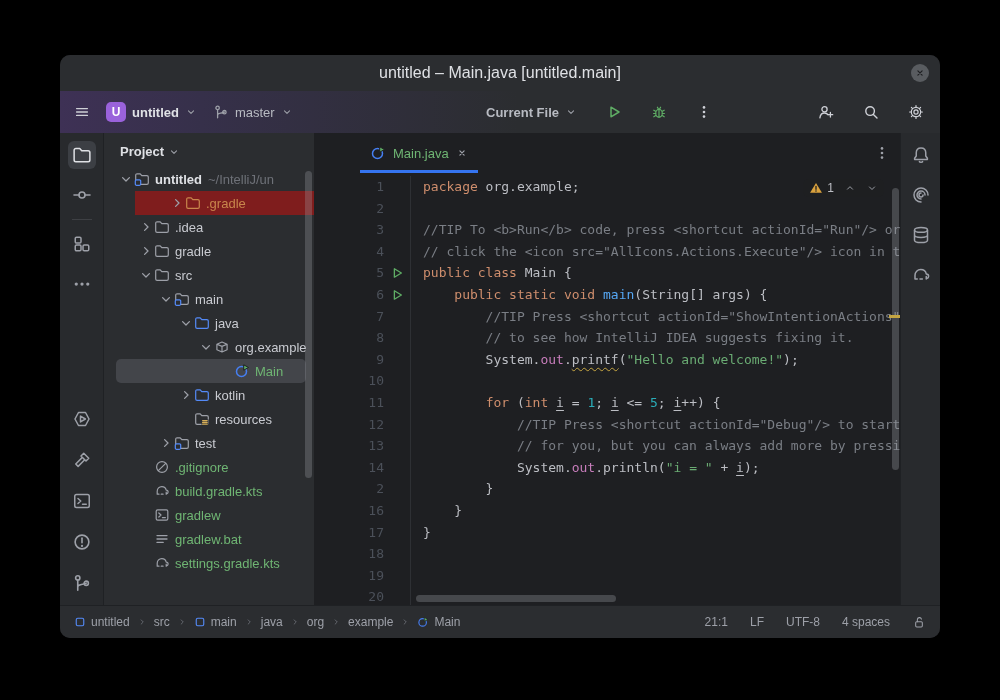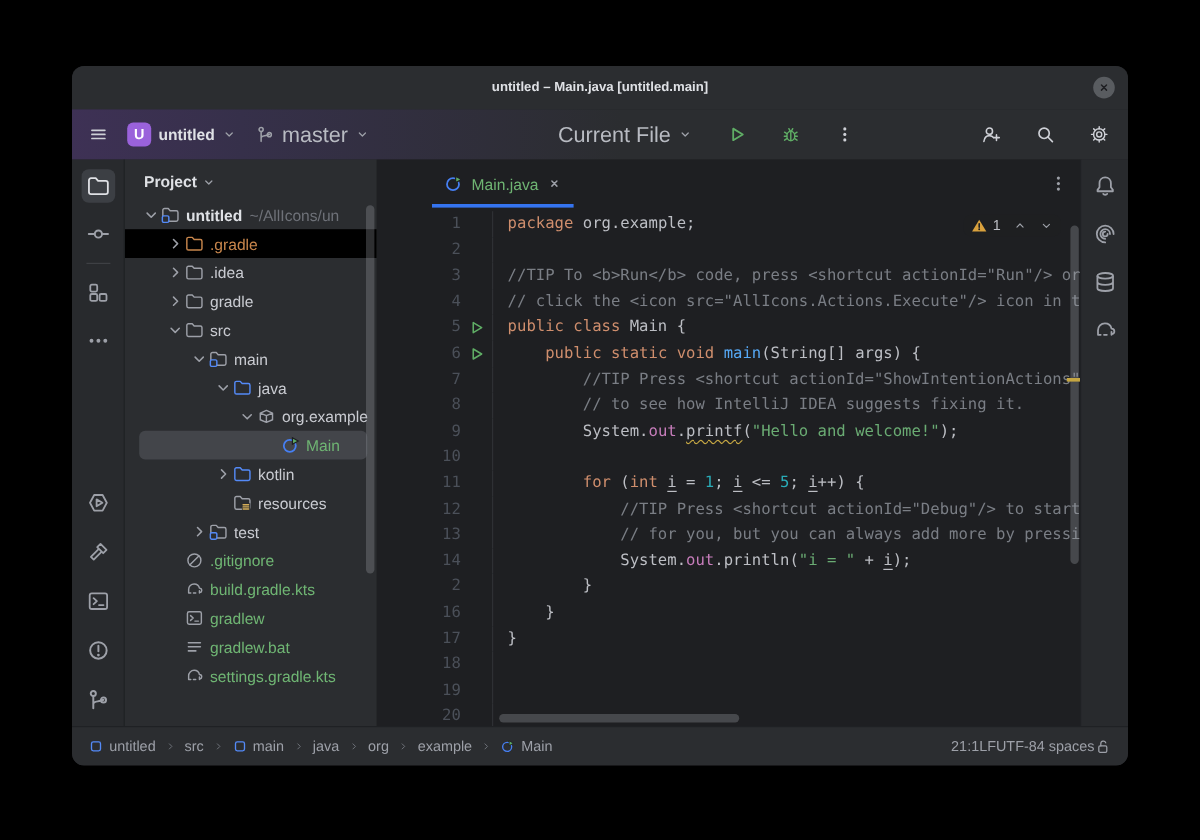--- a/index.html
+++ b/index.html
@@ -2,51 +2,51 @@
 <html><head>
 <meta charset="utf-8">
 <style>
   html,body{margin:0;padding:0;width:1000px;height:700px;overflow:hidden;background:#000;
     font-family:"Liberation Sans",sans-serif;-webkit-font-smoothing:antialiased;}
   .stage{position:relative;width:1000px;height:700px;background:#000;}
   .window{position:absolute;left:60px;top:55px;width:880px;height:583px;border-radius:10px;
     background:#1E1F22;overflow:hidden;box-shadow:0 25px 70px rgba(0,0,0,.85);display:flex;flex-direction:column;}
   
   .titlebar{height:36px;flex:none;background:#2B2D30;display:flex;align-items:center;justify-content:center;position:relative;}
-  .title{font-size:11px;font-weight:bold;color:#DFE1E5;}
+  .title{font-size:16px;font-weight:normal;color:#DFE1E5;}
   .closebtn{position:absolute;right:11px;top:9px;width:18px;height:18px;border-radius:50%;background:#595C60;
     display:flex;align-items:center;justify-content:center;color:#1E1F22;border:none;cursor:pointer;padding:0;}
   
   .toolbar{height:42px;flex:none;display:flex;align-items:center;padding:0 10px 0 8px;gap:4px;
     background:linear-gradient(90deg,#3E3155 0%,#36304A 16%,#2B2D30 52%,#2B2D30 100%);}
   .tbtn{width:28px;height:28px;border-radius:6px;display:flex;align-items:center;justify-content:center;
     color:#CED0D6;background:transparent;border:none;cursor:pointer;padding:0;flex:none;}
   .chip{display:flex;align-items:center;gap:6px;height:28px;padding:0 6px;border-radius:6px;cursor:pointer;}
   .ubadge{width:20px;height:20px;border-radius:5px;background:#9A62DB;color:#fff;font-size:12px;font-weight:bold;
     display:flex;align-items:center;justify-content:center;}
   .pname{font-size:13px;font-weight:600;color:#DFE1E5;}
-  .bname,.rcname{font-size:18px;color:#B8BBC2;}
-  .tright{margin-left:auto;display:flex;align-items:center;gap:17px;}
+  .bname,.rcname{font-size:13px;color:#B8BBC2;}
+  .tright{margin-left:auto;display:flex;align-items:center;gap:17px;font-weight:bold;}
   .tgap{width:60px;}
   .green{color:#5FAD65;}
   .muted{color:#9DA0A8;}
   
   .main{flex:1;display:flex;min-height:0;}
   .lstripe{width:43px;flex:none;background:#282A2D;border-right:1px solid #1F2124;display:flex;flex-direction:column;align-items:center;padding-top:8px;}
   .rstripe{width:39px;flex:none;background:#282A2D;border-left:1px solid #1F2124;display:flex;flex-direction:column;align-items:center;padding-top:8px;gap:14px;}
   .sgroup{display:flex;flex-direction:column;gap:12px;align-items:center;}
   .sdivider{width:20px;height:1px;background:#3E4044;margin:10px 0;}
   .sbottom{margin-top:auto;margin-bottom:8px;display:flex;flex-direction:column;gap:13px;align-items:center;}
   .stripe-btn{width:28px;height:28px;border-radius:6px;display:flex;align-items:center;justify-content:center;color:#9DA0A8;cursor:pointer;}
   .stripe-btn.active{background:#3C3F44;color:#DFE1E5;}
   
   .ppanel{width:210px;flex:none;background:#2B2D30;position:relative;overflow:hidden;}
   .phead{display:flex;align-items:center;gap:4px;padding:11px 8px 8px 16px;color:#DFE1E5;font-size:13px;font-weight:600;cursor:pointer;text-align:right;}
   .trow{height:24px;display:flex;align-items:center;font-size:13px;white-space:nowrap;cursor:pointer;}
-  .trow.highlight{background:#000000;}
+  .trow.highlight{background:#7f1d1d;margin-left:31px;}
   .trow.selected{background:#43454A;border-radius:5px;margin:0 8px 0 12px;}
   .tspace{flex:none;height:1px;}
   .tchev{width:16px;height:16px;flex:none;display:flex;align-items:center;justify-content:center;color:#9DA0A8;}
   .ticon{width:16px;height:16px;flex:none;margin-right:5px;color:#9DA0A8;}
   .trow.highlight .ticon,.trow.highlight .lab{color:#C8864C;}
   .lab{color:#C9CBD1;}
   .lab.bold{color:#DFE1E5;font-weight:600;}
   .lab.green{color:#6FB573;}
   .tsuffix{color:#6E7178;margin-left:6px;}
   .pscroll{position:absolute;right:2px;top:38px;width:7px;height:307px;border-radius:4px;background:rgba(164,168,176,.28);}
@@ -72,21 +72,21 @@
   .wcount{font-size:12px;color:#BCBEC4;font-family:"Liberation Sans",sans-serif;}
   .evscroll{position:absolute;right:1px;top:15px;width:7px;height:282px;border-radius:4px;background:rgba(164,168,176,.30);}
   .emark{position:absolute;right:0;top:142px;width:11px;height:3px;background:#C5A642;}
   .ehscroll{position:absolute;left:66px;bottom:3px;width:200px;height:7px;border-radius:4px;background:rgba(164,168,176,.30);}
   
   .statusbar{height:32px;flex:none;background:#2B2D30;border-top:1px solid #1F2124;display:flex;align-items:center;
     padding:0 14px;font-size:12px;color:#9DA0A8;}
   .crumbs{display:flex;align-items:center;gap:7px;min-width:0;overflow:hidden;white-space:nowrap;}
   .crumb{display:flex;align-items:center;gap:5px;cursor:pointer;}
   .csep{color:#6F737A;display:flex;}
-  .sright{margin-left:auto;display:flex;align-items:center;}
+  .sright{margin-left:auto;display:flex;align-items:center;gap:22px;}
   .sitem{cursor:pointer;}
   
   .i20{width:20px;height:20px;} .i16{width:16px;height:16px;} .i14{width:14px;height:14px;}
   .i12{width:12px;height:12px;} .i10{width:10px;height:10px;}
   svg{display:block;}
 </style>
 </head>
 <body>
 
 <svg width="0" height="0" style="position:absolute">
@@ -406,21 +406,21 @@
                 <svg class="i16">
                   <use href="#i-chev-open"></use>
                 </svg>
               </span>
               <span class="ticon">
                 <svg class="i16">
                   <use href="#i-module-folder"></use>
                 </svg>
               </span>
               <span class="lab bold">untitled</span>
-              <span class="tsuffix">~/AllIcons/un</span>
+              <span class="tsuffix">~/IntelliJ/un</span>
             </div>
             <div class="trow highlight">
               <span class="tspace" style="width: 34px;"></span>
               <span class="tchev">
                 <svg class="i16">
                   <use href="#i-chev-closed"></use>
                 </svg>
               </span>
               <span class="ticon">
                 <svg class="i16">

